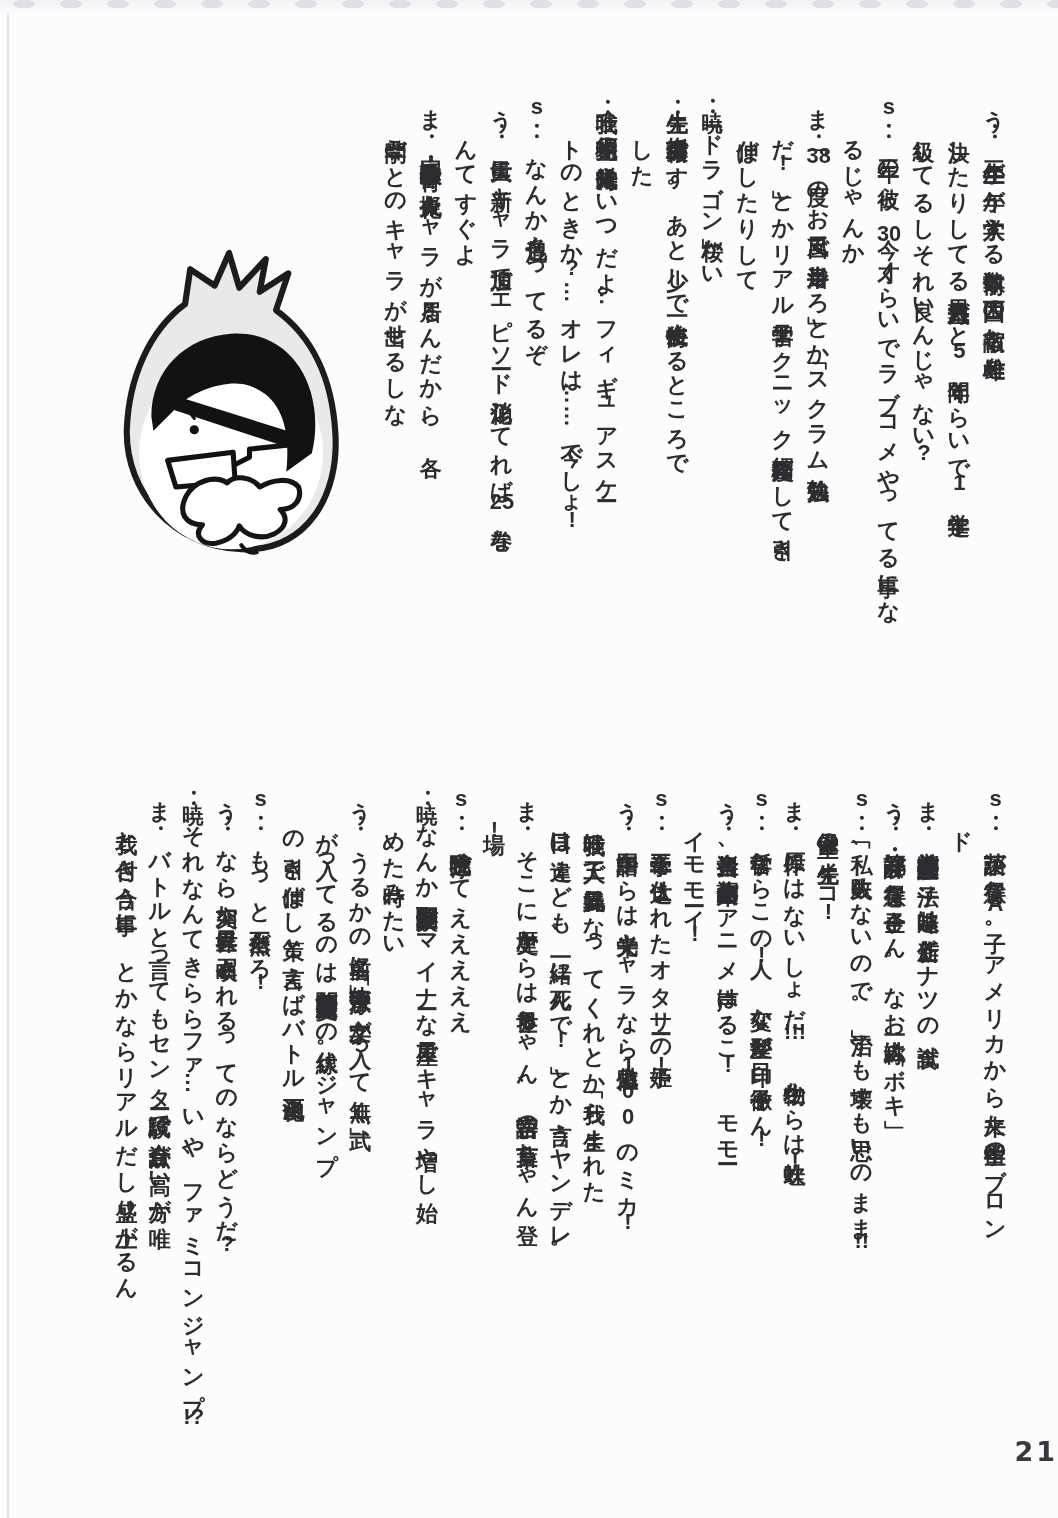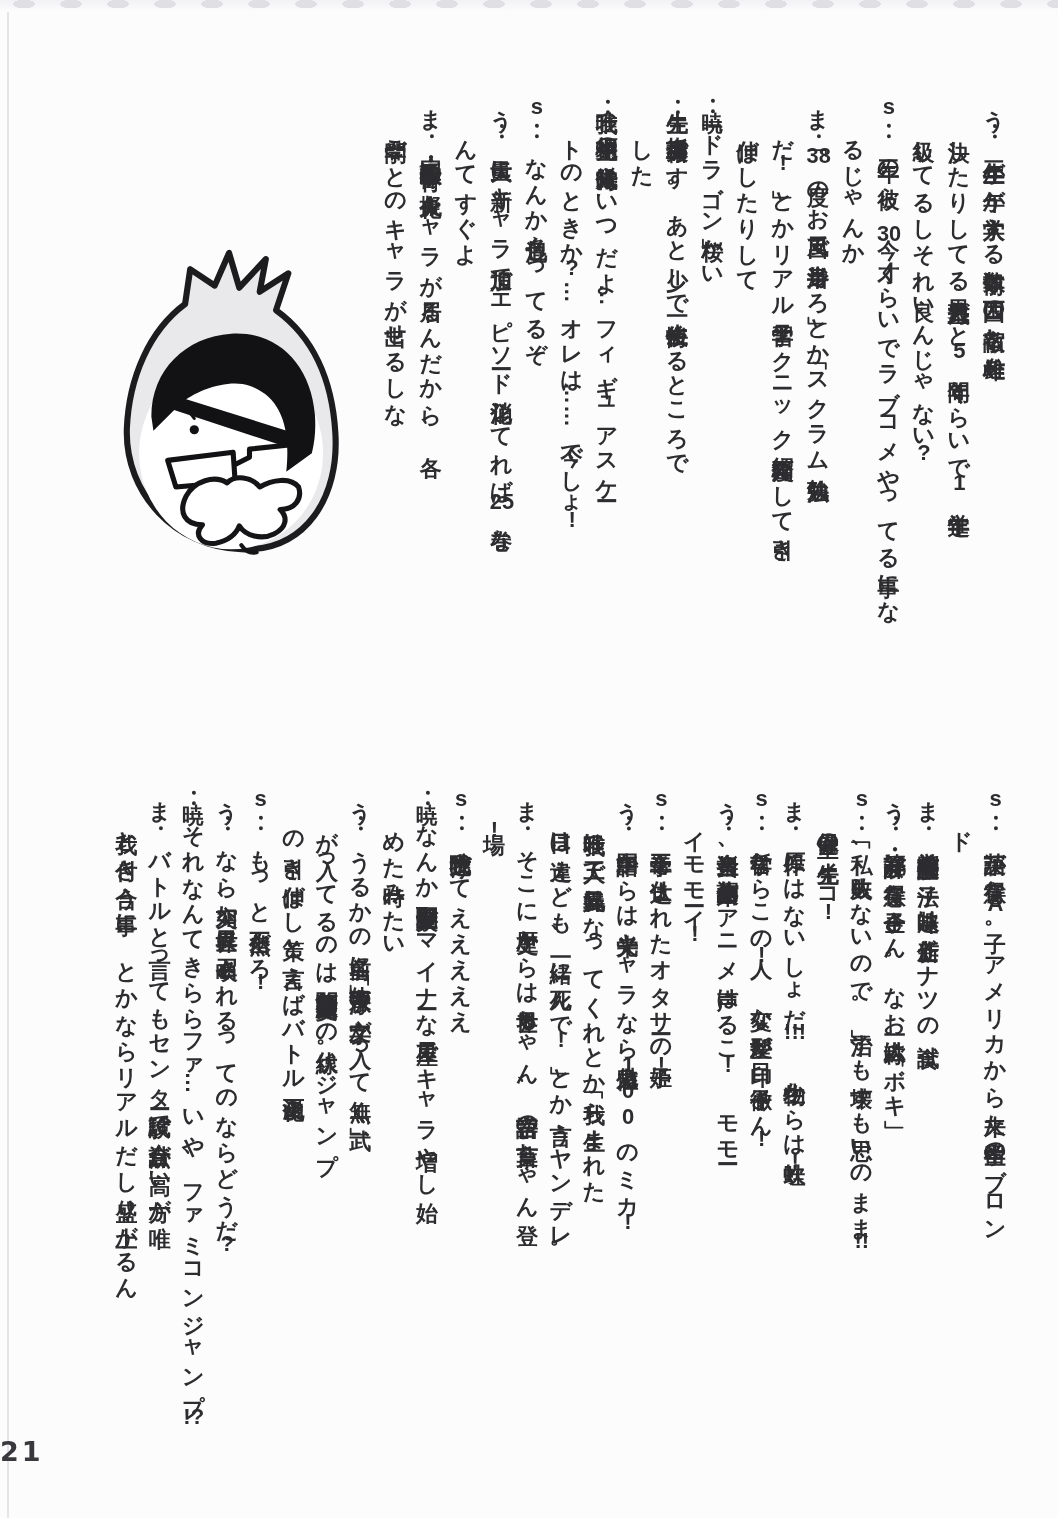--- a/index.html
+++ b/index.html
@@ -32,21 +32,21 @@
   #top-block p{line-height:35.2px;}
   #bottom-block{top:786px;height:662px;}
   #bottom-block p{line-height:33.4px;}
   .vblock p.cont{padding-top:30px;}
   .tcy{text-combine-upright:all;letter-spacing:0;}
   .rot{text-orientation:mixed;}
   
   .face{position:absolute;left:88px;top:224px;}
   
   .pagenum{
-    position:absolute;top:1436px;left:0;width:100%;text-align:left;
+    position:absolute;top:1436px;left:0;width:100%;text-align:right;
     font-family:"DejaVu Sans",sans-serif;
     font-size:27px;font-weight:700;letter-spacing:3px;color:#39393d;
   }
 </style>
 </head>
 <body>
 
 <div class="deckle"></div>
 <div class="edge-line"></div>
 

